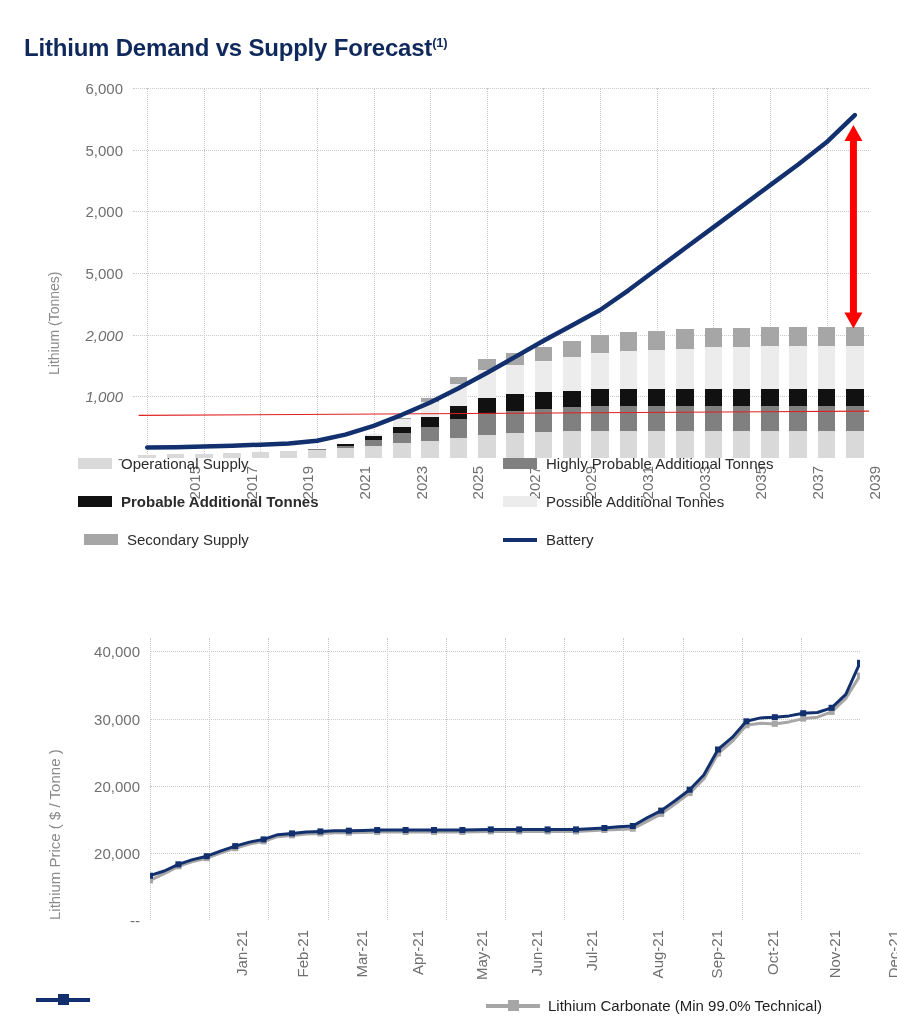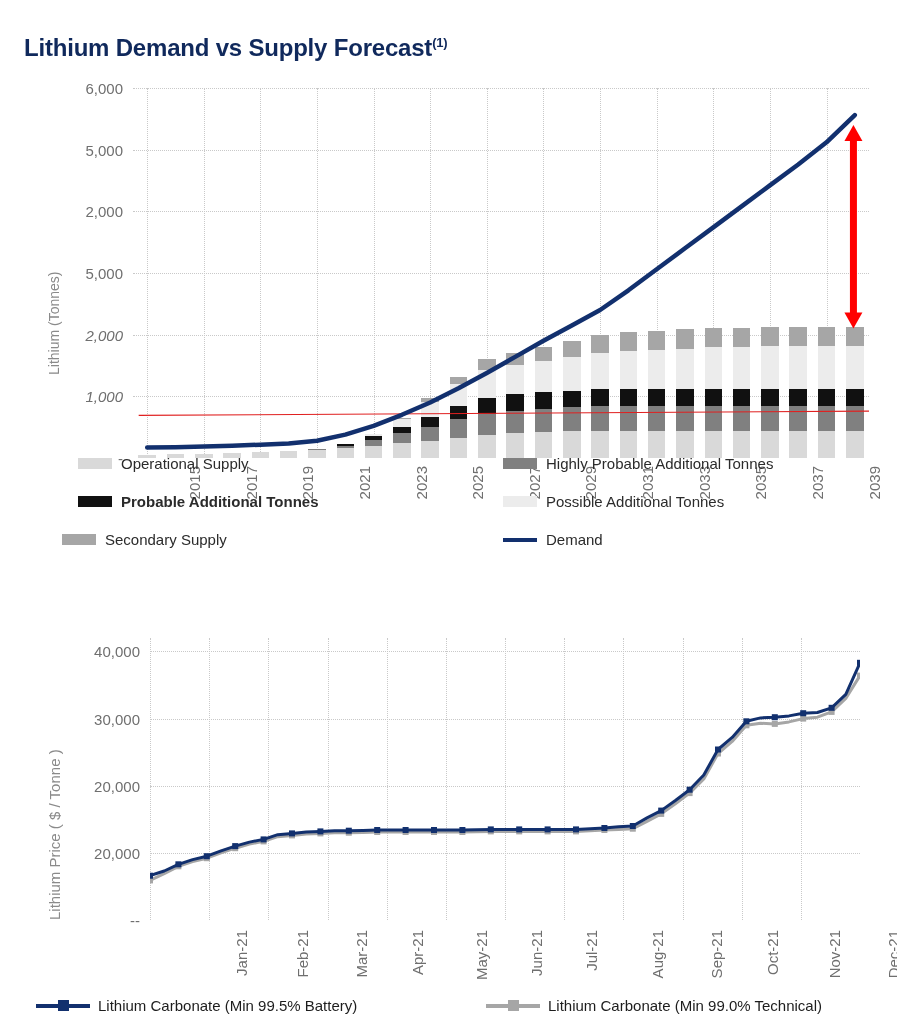--- a/index.html
+++ b/index.html
@@ -296,27 +296,27 @@
         <span class="legend-label">Highly Probable Additional Tonnes</span>
       </div>
       <div class="legend-item" style="left: 78px; top: 44px; font-weight: bold;">
         <span class="swatch" style="background: rgb(17, 17, 17);"></span>
         <span class="legend-label">Probable Additional Tonnes</span>
       </div>
       <div class="legend-item" style="left: 503px; top: 44px;">
         <span class="swatch" style="background: rgb(236, 236, 236);"></span>
         <span class="legend-label">Possible Additional Tonnes</span>
       </div>
-      <div class="legend-item" style="left: 62px; top: 82px; justify-content: space-between;">
+      <div class="legend-item" style="left: 84px; top: 82px; justify-content: space-between;">
         <span class="swatch" style="background: rgb(166, 166, 166);"></span>
         <span class="legend-label">Secondary Supply</span>
       </div>
       <div class="legend-item" style="left: 503px; top: 82px;">
         <span class="swatch line" style="background: rgb(18, 48, 110);"></span>
-        <span class="legend-label">Demand</span>
+        <span class="legend-label">Battery</span>
       </div>
     </div>
 
 
   <div class="chart" id="chart2" style="left:0;top:620px;width:897px;height:360px;">
     <div class="ylabel" style="left:46px;top:300px;font-size:15px;">Lithium Price ( $ / Tonne )</div>
     <div id="c2ticks">
         <div class="ytick" style="top: 300px; right: 757px;">--</div>
         <div class="ytick" style="top: 232.857px; right: 757px;">20,000</div>
         <div class="ytick" style="top: 165.714px; right: 757px;">20,000</div>
@@ -411,21 +411,20 @@
         <div class="xtick" style="left: 778.25px; top: 310px;">Nov-21</div>
         <div class="xtick" style="left: 837.417px; top: 310px;">Dec-21</div>
       </div>
   </div>
 
   <div class="legend2" id="legend2">
       <div class="legend-item" style="position: absolute; left: 18px; top: 0px;">
         <span class="lgline" style="background: rgb(18, 48, 110);">
           <i style="background: rgb(18, 48, 110);"></i>
         </span>
-        <span class="legend-label">Lithium Carbonate (Min 99.5% Battery)</span>
       </div>
       <div class="legend-item" style="position: absolute; left: 468px; top: 0px;">
         <span class="lgline" style="background: rgb(166, 166, 166);">
           <i style="background: rgb(166, 166, 166);"></i>
         </span>
         <span class="legend-label">Lithium Carbonate (Min 99.0% Technical)</span>
       </div>
     </div>
 
 </div>

